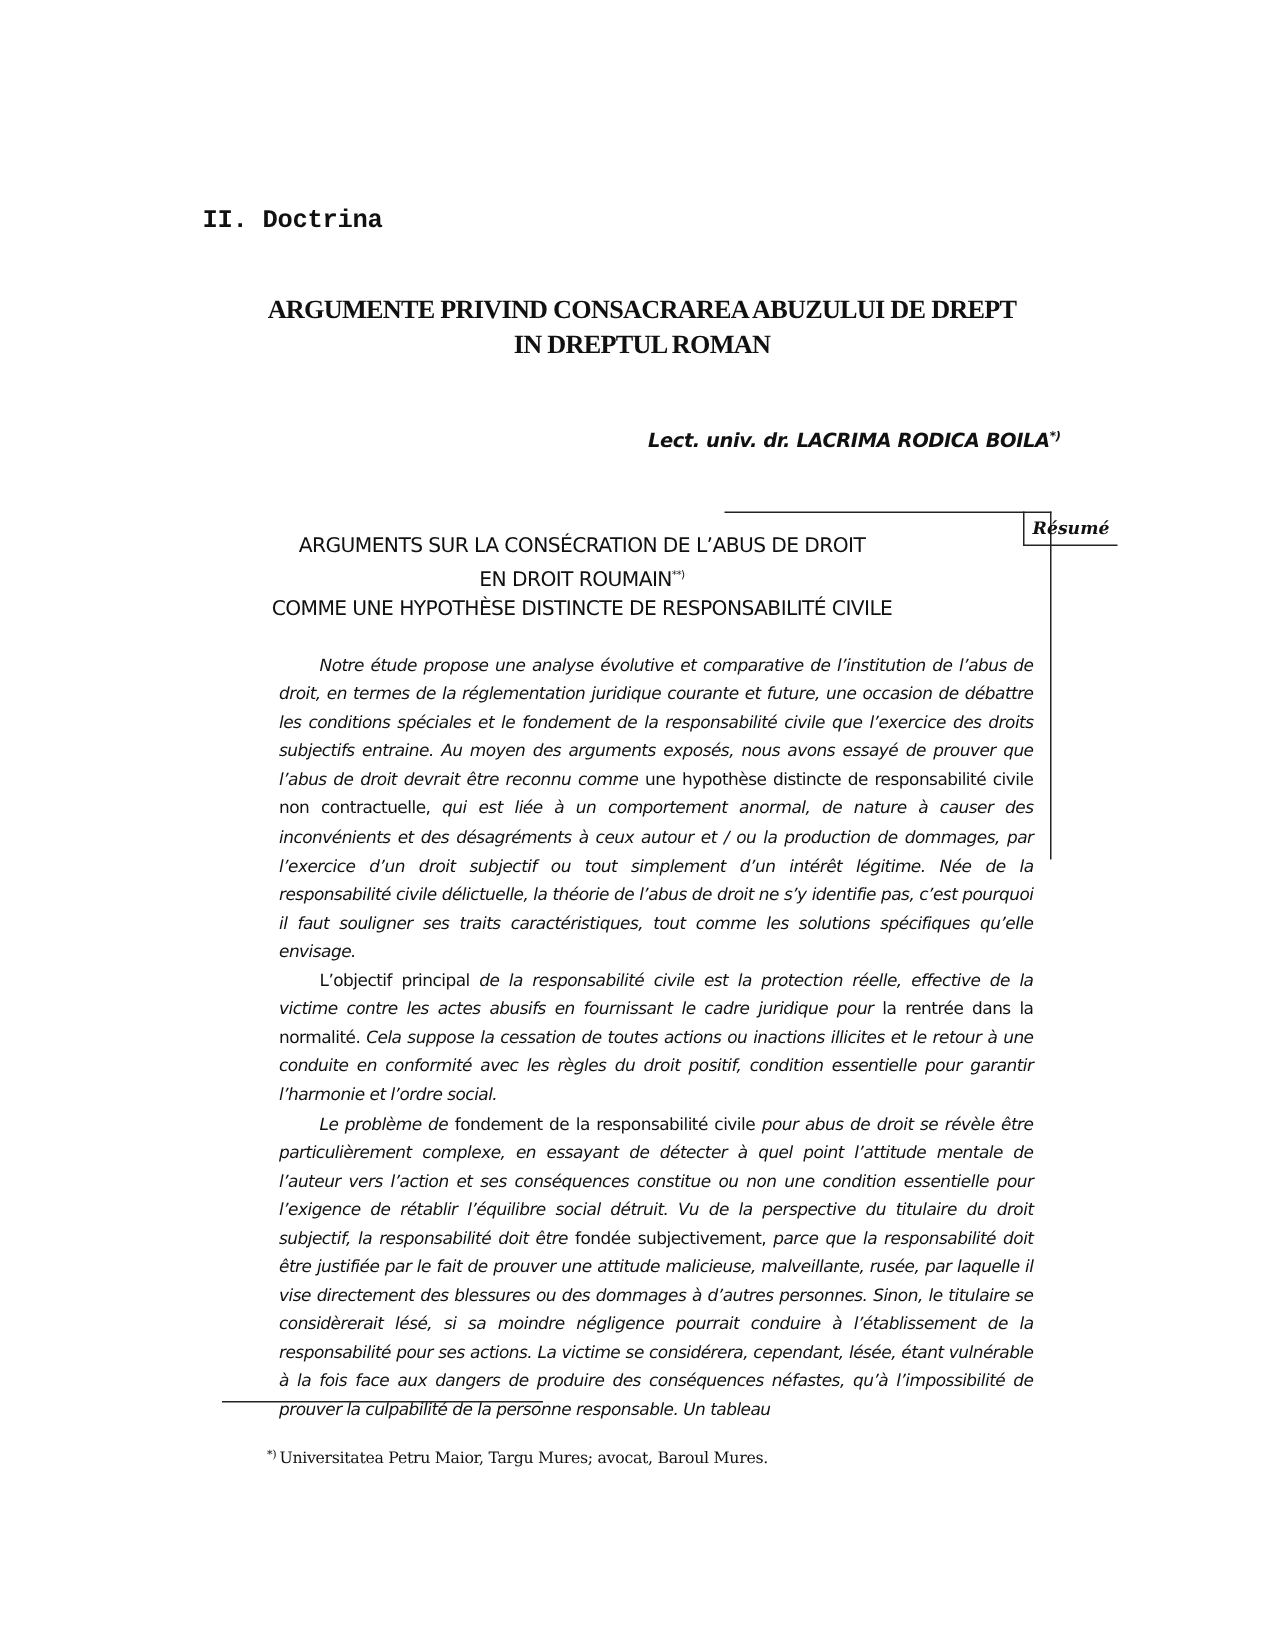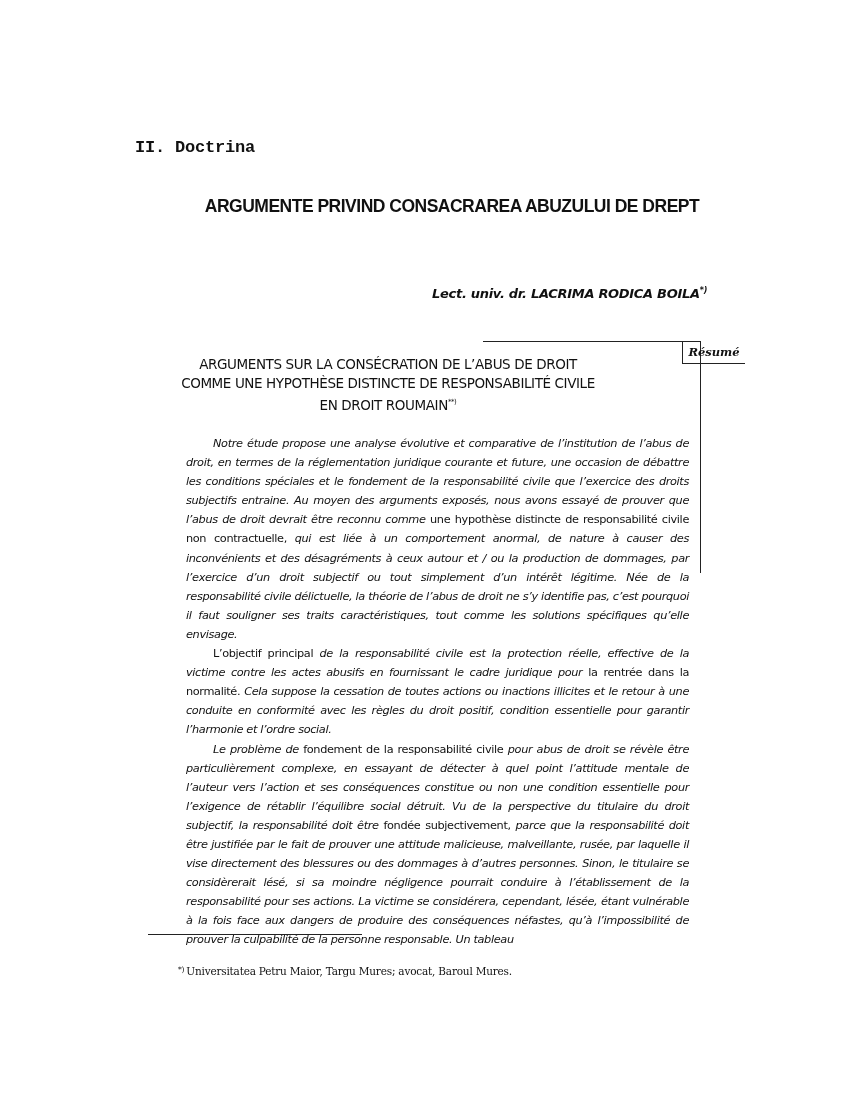--- a/index.html
+++ b/index.html
@@ -6,21 +6,21 @@
   body { width: 853px; height: 1100px; position: relative; overflow: hidden; color: #111; }
 
   .section-head {
     position: absolute; left: 135px; top: 138px;
     font-size: 17px; font-weight: bold; letter-spacing: -0.2px;
     font-family: Liberation Mono, monospace;
   }
   .main-title {
     position: absolute; left: 150px; width: 556px; top: 195px;
     text-align: center; font-weight: bold; font-size: 17.5px; line-height: 22.5px;
-    font-family: Liberation Sans, sans-serif; letter-spacing: -0.5px; margin-left: 24px;
+    font-family: Liberation Serif, serif; letter-spacing: -0.5px;
   }
   .author {
     position: absolute; right: 146px; top: 286px;
     font-style: italic; font-weight: bold; font-size: 13px; letter-spacing: -0.3px;
     font-family: "DejaVu Sans", sans-serif;
   }
   .author sup { font-size: 8px; }
 
   .resume-hline { position: absolute; left: 483px; top: 341px; width: 218px; height: 1px; background: #222; }
   .resume-vline { position: absolute; left: 700px; top: 341px; width: 1px; height: 232px; background: #222; }
@@ -53,32 +53,33 @@
   }
   .footnotes .mark { font-size: 7.5px; vertical-align: 3px; margin-right: 2px; }
 </style>
 </head>
 <body>
 
 <div class="section-head">II. Doctrina</div>
 
 <div class="main-title">
   <div>ARGUMENTE PRIVIND CONSACRAREA ABUZULUI DE DREPT</div>
+  <div>IN DREPTUL ROMAN</div>
 </div>
 
 <div class="author"><span>Lect. univ. dr. LACRIMA RODICA BOILA</span><sup>*)</sup></div>
 
 <div class="resume-hline"></div>
 <div class="resume-vline"></div>
 <div class="resume-box">Résumé</div>
 
 <div class="fr-title">
   <div>ARGUMENTS SUR LA CONSÉCRATION DE L’ABUS DE DROIT</div>
+  <div><span>EN DROIT ROUMAIN</span><sup>**)</sup></div>
   <div>COMME UNE HYPOTHÈSE DISTINCTE DE RESPONSABILITÉ CIVILE</div>
-  <div><span>EN DROIT ROUMAIN</span><sup>**)</sup></div>
 </div>
 
 <div class="abstract">
   <p><span class="it">Notre étude propose une analyse évolutive et comparative de l’institution de l’abus de droit, en termes de la réglementation juridique courante et future, une occasion de débattre les conditions spéciales et le fondement de la responsabilité civile que l’exercice des droits subjectifs entraine. Au moyen des arguments exposés, nous avons essayé de prouver que l’abus de droit devrait être reconnu comme </span><span>une hypothèse distincte de responsabilité civile non contractuelle, </span><span class="it">qui est liée à un comportement anormal, de nature à causer des inconvénients et des désagréments à ceux autour et / ou la production de dommages, par l’exercice d’un droit subjectif ou tout simplement d’un intérêt légitime. Née de la responsabilité civile délictuelle, la théorie de l’abus de droit ne s’y identifie pas, c’est pourquoi il faut souligner ses traits caractéristiques, tout comme les solutions spécifiques qu’elle envisage.</span></p>
   <p><span>L’objectif principal </span><span class="it">de la responsabilité civile est la protection réelle, effective de la victime contre les actes abusifs en fournissant le cadre juridique pour </span><span>la rentrée dans la normalité. </span><span class="it">Cela suppose la cessation de toutes actions ou inactions illicites et le retour à une conduite en conformité avec les règles du droit positif, condition essentielle pour garantir l’harmonie et l’ordre social.</span></p>
   <p><span class="it">Le problème de </span><span>fondement de la responsabilité civile </span><span class="it">pour abus de droit se révèle être particulièrement complexe, en essayant de détecter à quel point l’attitude mentale de l’auteur vers l’action et ses conséquences constitue ou non une condition essentielle pour l’exigence de rétablir l’équilibre social détruit. Vu de la perspective du titulaire du droit subjectif, la responsabilité doit être </span><span>fondée subjectivement, </span><span class="it">parce que la responsabilité doit être justifiée par le fait de prouver une attitude malicieuse, malveillante, rusée, par laquelle il vise directement des blessures ou des dommages à d’autres personnes. Sinon, le titulaire se considèrerait lésé, si sa moindre négligence pourrait conduire à l’établissement de la responsabilité pour ses actions. La victime se considérera, cependant, lésée, étant vulnérable à la fois face aux dangers de produire des conséquences néfastes, qu’à l’impossibilité de prouver la culpabilité de la personne responsable. Un tableau</span></p>
 </div>
 
 <div class="fn-rule"></div>
 <div class="footnotes">

